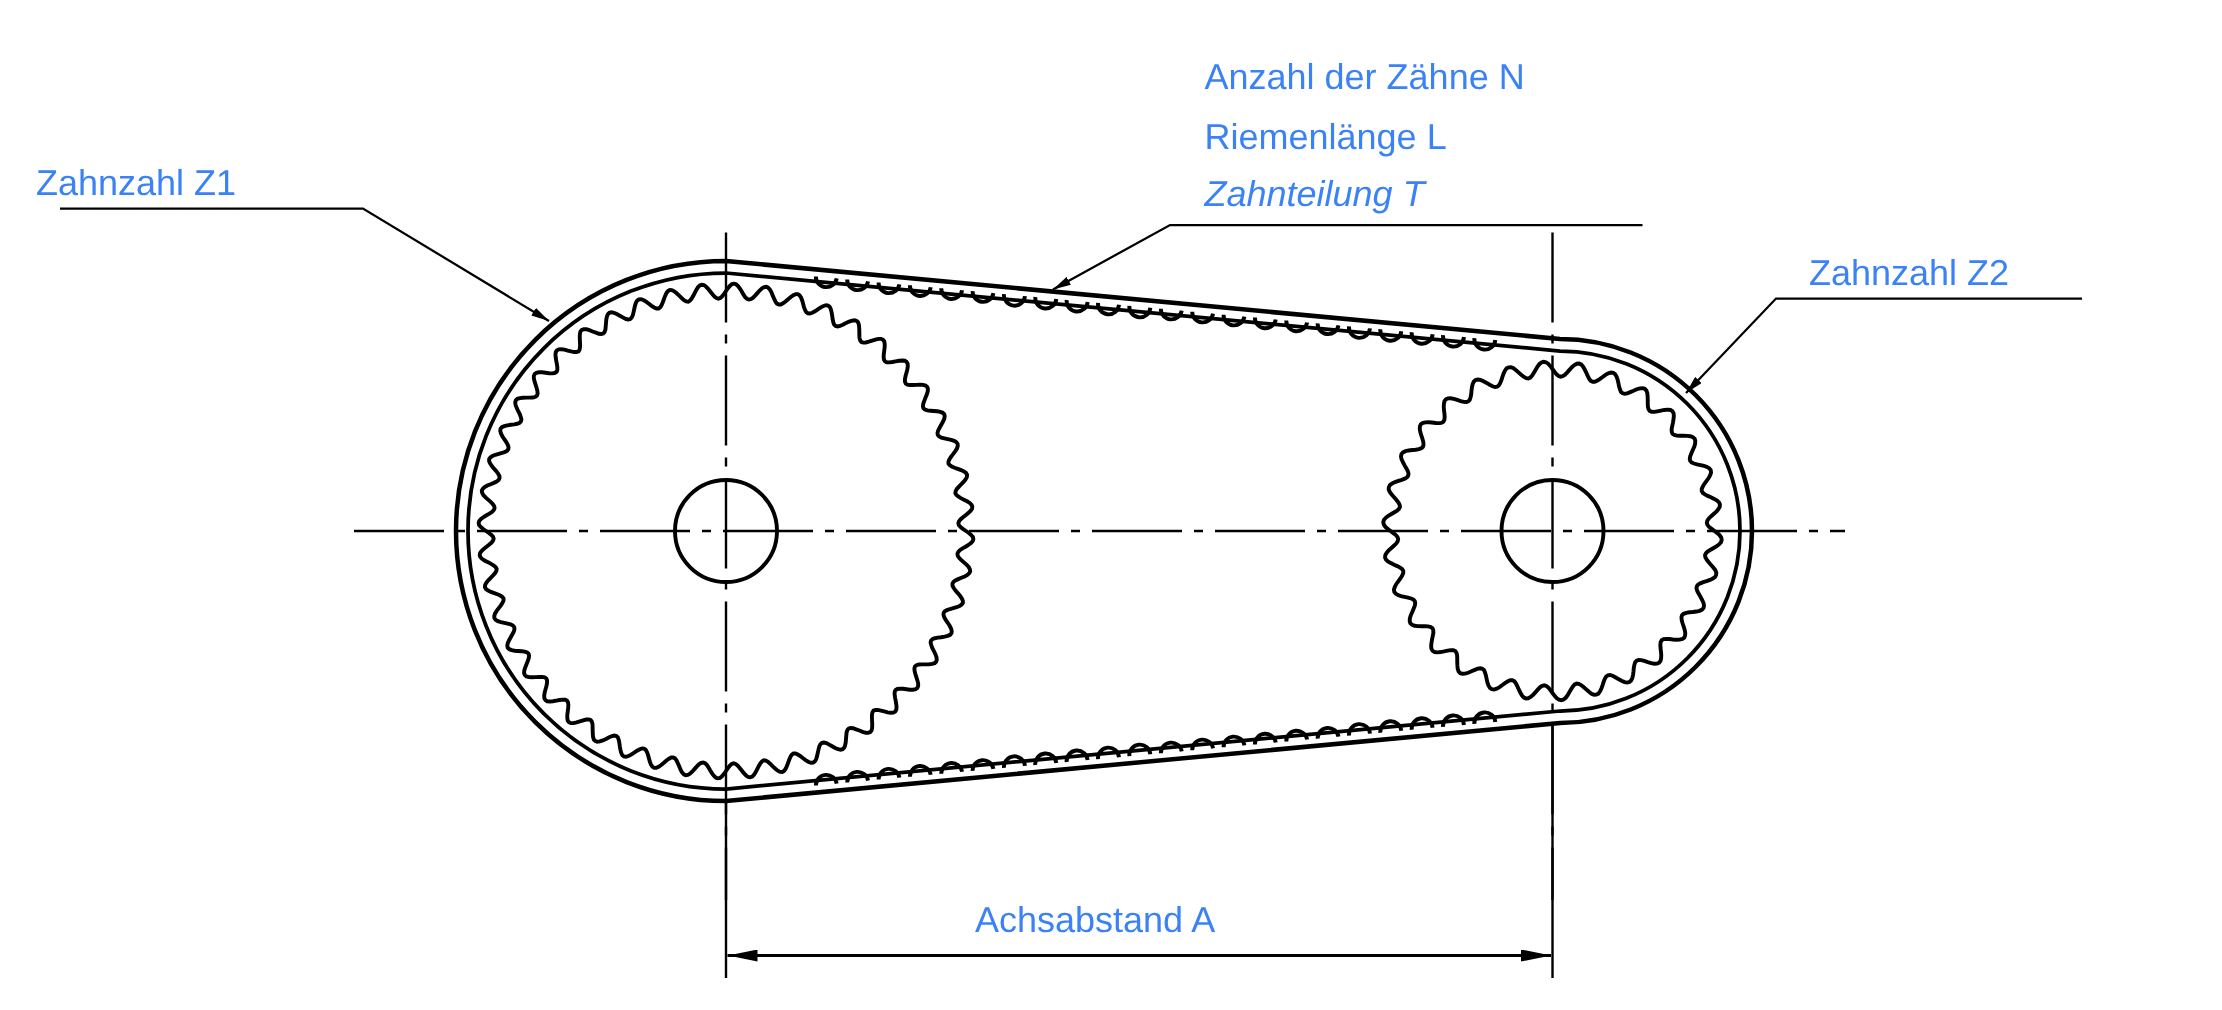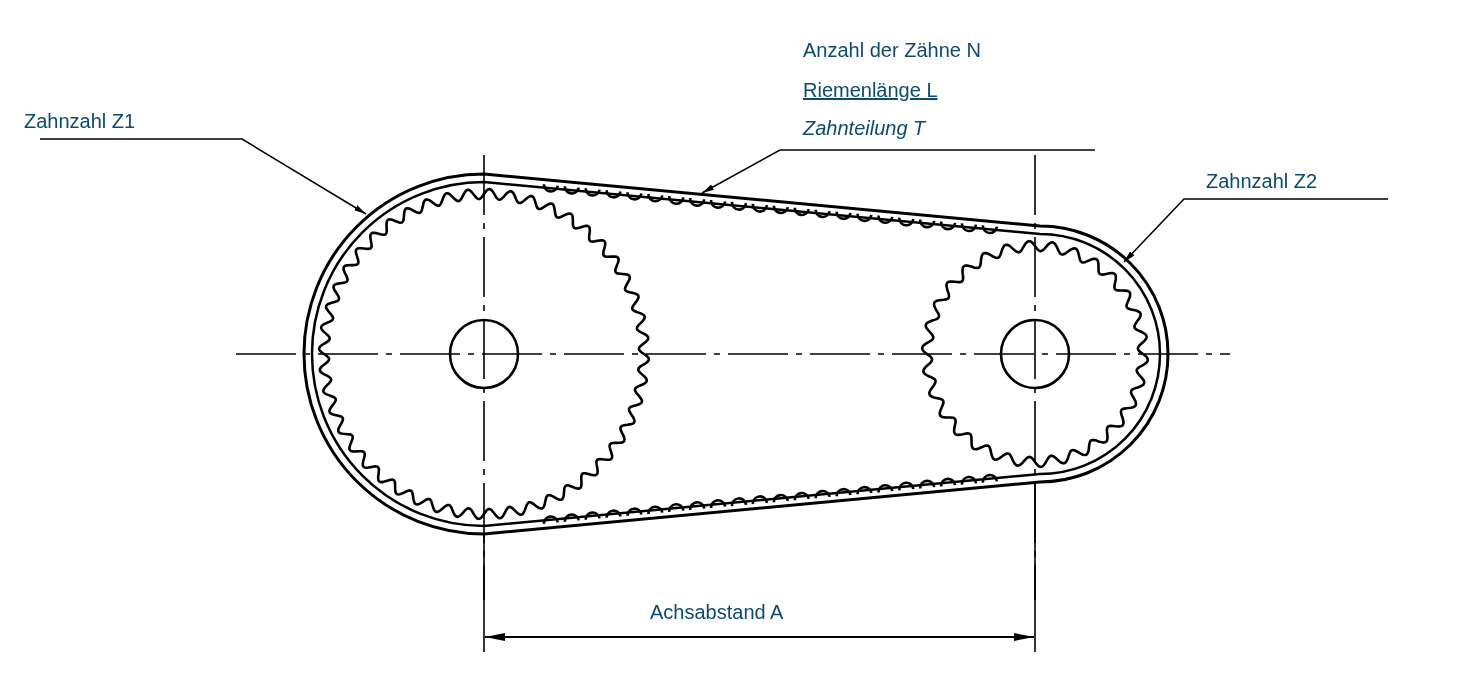--- a/index.html
+++ b/index.html
@@ -1,18 +1,18 @@
 <!DOCTYPE html>
 <html><head>
 <meta charset="utf-8">
 <style>
   html, body { margin:0; padding:0; background:#ffffff; }
   body { width:1481px; height:673px; position:relative; overflow:hidden; font-family:"Liberation Sans", sans-serif; }
   #diagram { position:absolute; left:0; top:0; }
-  .lbl { position:absolute; font-family:"Liberation Sans", sans-serif; font-size:20px; color:#0c4a6e; white-space:nowrap; line-height:1; }
+  .lbl { position:absolute; font-family:"Liberation Sans", sans-serif; font-size:24px; color:#3b82f6; white-space:nowrap; line-height:1; }
 </style>
 </head>
 <body>
 
 <svg id="diagram" width="1481" height="673" viewBox="0 0 1481 673" xmlns="http://www.w3.org/2000/svg">
   <defs>
     <marker id="arr" viewBox="0 0 12 6" refX="12" refY="3" markerWidth="12" markerHeight="6" orient="auto" markerUnits="userSpaceOnUse">
       <path d="M0,0 L12,3 L0,6 z" fill="#000"></path>
     </marker>
     <marker id="arrS" viewBox="0 0 20 8" refX="20" refY="4" markerWidth="20" markerHeight="8" orient="auto" markerUnits="userSpaceOnUse">
@@ -97,15 +97,15 @@
     <line x1="484" y1="534" x2="484" y2="652" stroke-width="1.6"></line>
     <line x1="1035" y1="482" x2="1035" y2="652" stroke-width="1.6"></line>
     <line x1="760" y1="637" x2="485" y2="637" stroke-width="2" marker-end="url(#arrS)"></line>
     <line x1="760" y1="637" x2="1034" y2="637" stroke-width="2" marker-end="url(#arrS)"></line>
   </g>
 </svg>
 
 <div class="lbl" style="left:24px;top:111px;">Zahnzahl Z1</div>
 <div class="lbl" style="left:1206px;top:171px;text-align:center;">Zahnzahl Z2</div>
 <div class="lbl" style="left:803px;top:40px;">Anzahl der Zähne N</div>
-<div class="lbl" style="left:803px;top:80px;text-decoration:underline;">Riemenlänge L</div>
+<div class="lbl" style="left:803px;top:80px;">Riemenlänge L</div>
 <div class="lbl" style="left:803px;top:118px;font-style:italic;">Zahnteilung T</div>
 <div class="lbl" style="left:650px;top:602px;">Achsabstand A</div>
 
 </body></html>

